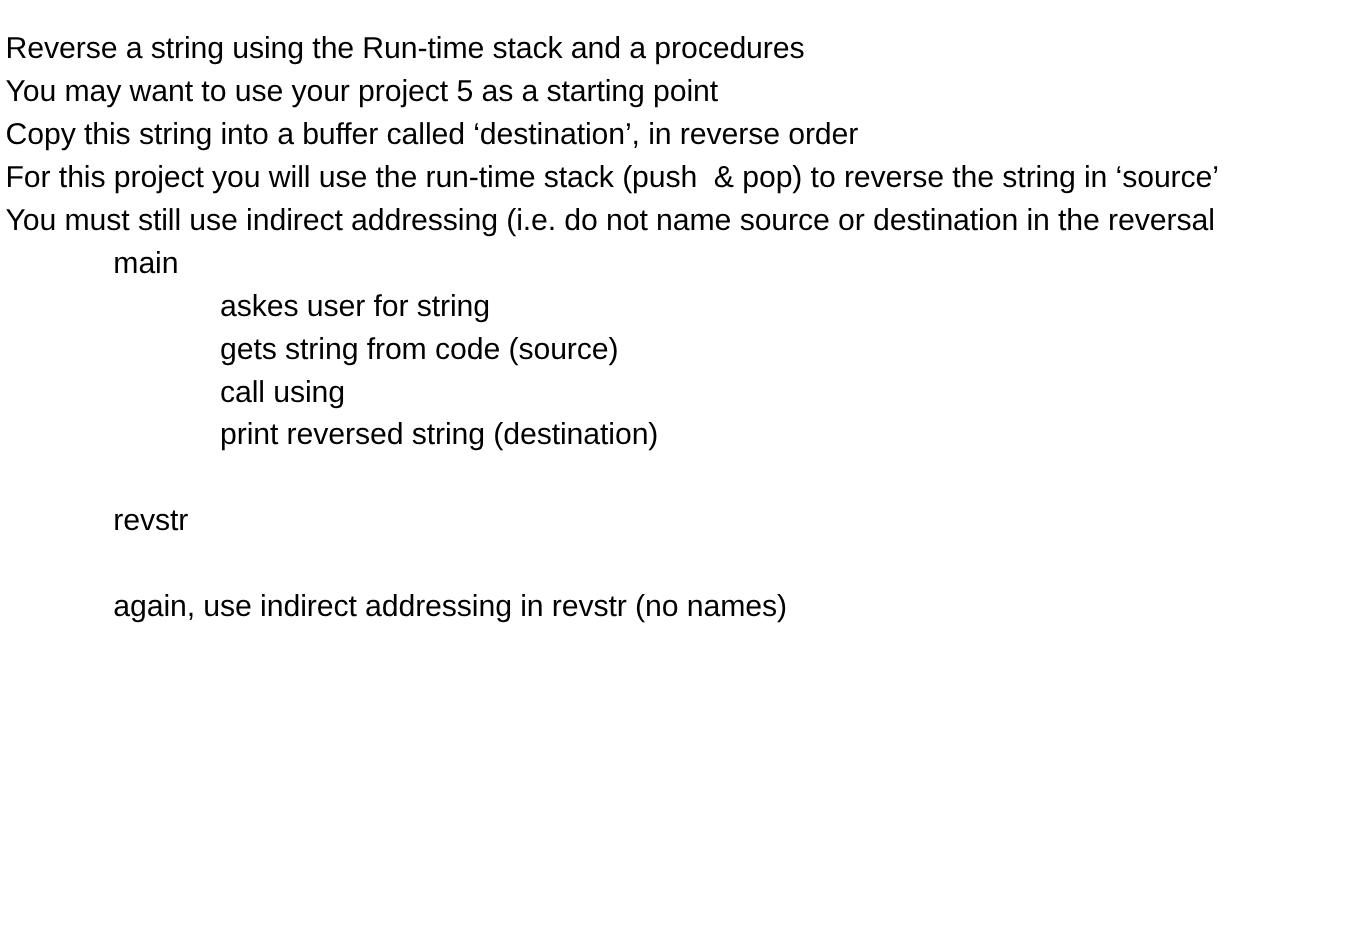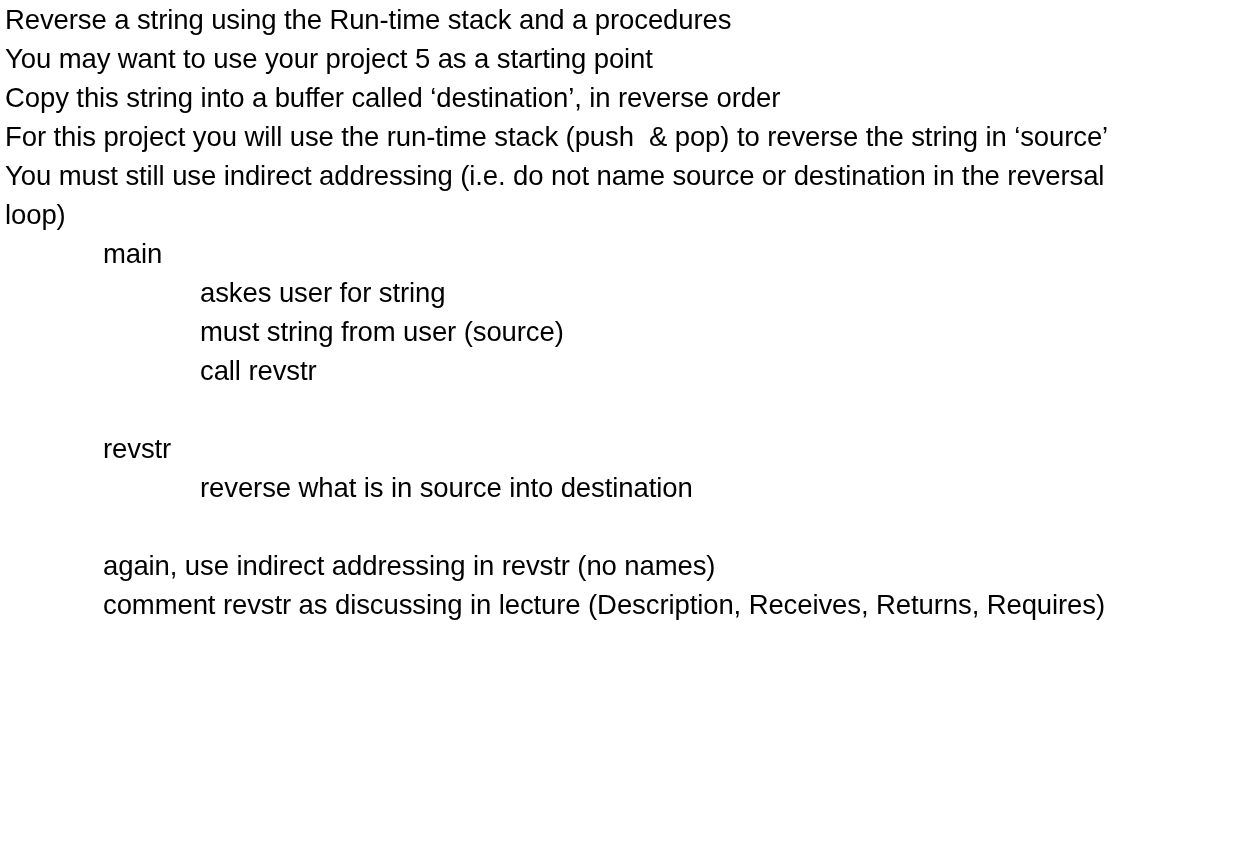--- a/index.html
+++ b/index.html
@@ -13,21 +13,21 @@
     height: 860px;
     overflow: hidden;
     font-family: "Liberation Sans", sans-serif;
     color: #000000;
   }
   #page {
     position: relative;
     width: 1236px;
     height: 860px;
     background: #ffffff;
-    padding-top: 0;
+    padding-top: 24px;
     box-sizing: border-box;
   }
   .line {
     font-size: 27.5px;
     line-height: 39px;
     height: 39px;
     white-space: pre;
     color: #000000;
     letter-spacing: -0.1px;
   }
@@ -39,25 +39,23 @@
 </head>
 <body>
 
 <div id="page">
 
   <div class="line indent-0">Reverse a string using the Run-time stack and a procedures</div>
   <div class="line indent-0">You may want to use your project 5 as a starting point</div>
   <div class="line indent-0">Copy this string into a buffer called ‘destination’, in reverse order</div>
   <div class="line indent-0">For this project you will use the run-time stack (push  &amp; pop) to reverse the string in ‘source’</div>
   <div class="line indent-0">You must still use indirect addressing (i.e. do not name source or destination in the reversal</div>
-  <div class="line indent-0">loop)</div>
   <div class="line indent-1">main</div>
   <div class="line indent-2">askes user for string</div>
-  <div class="line indent-2">must string from user (source)</div>
-  <div class="line indent-2">call revstr</div>
+  <div class="line indent-2">gets string from code (source)</div>
+  <div class="line indent-2">call using</div>
+  <div class="line indent-2">print reversed string (destination)</div>
   <div class="line blank indent-0"></div>
   <div class="line indent-1">revstr</div>
-  <div class="line indent-2">reverse what is in source into destination</div>
   <div class="line blank indent-0"></div>
   <div class="line indent-1">again, use indirect addressing in revstr (no names)</div>
-  <div class="line indent-1">comment revstr as discussing in lecture (Description, Receives, Returns, Requires)</div>
 
 </div>
 
 </body></html>

